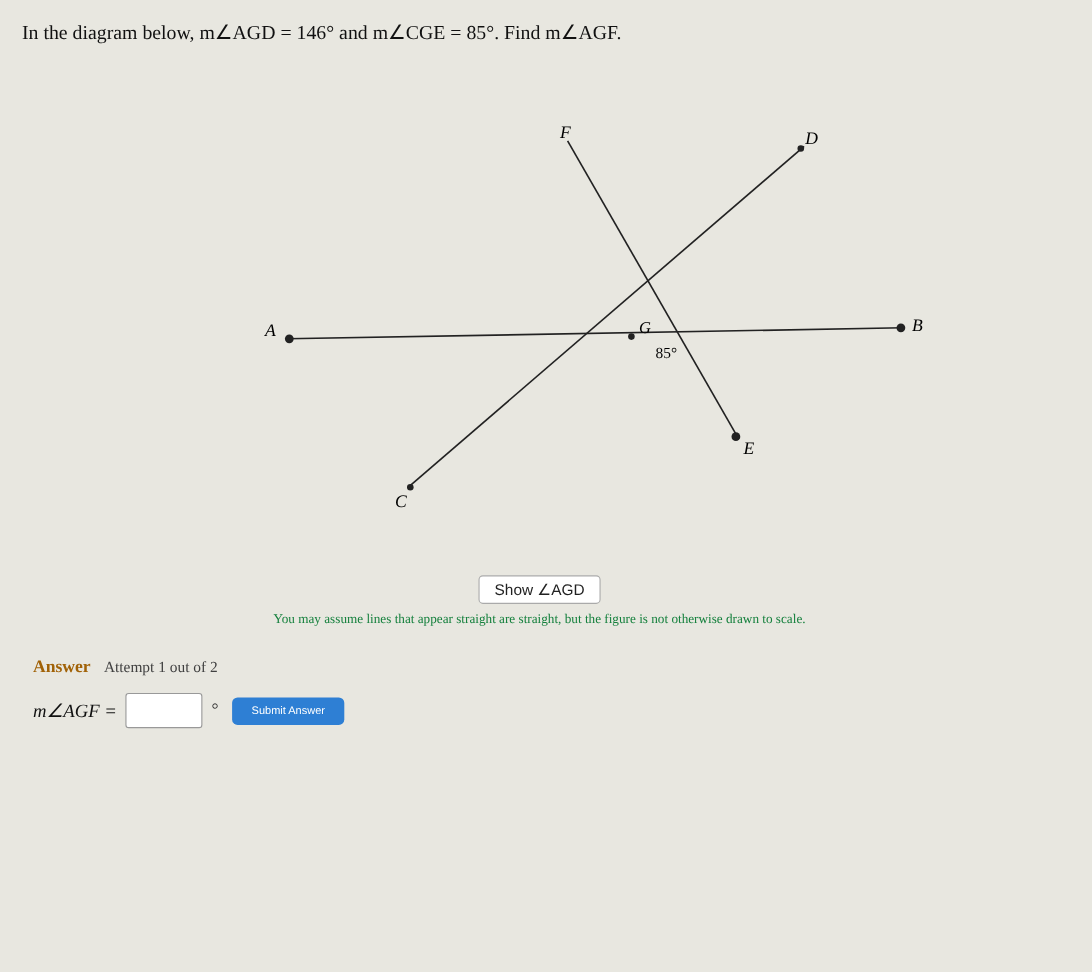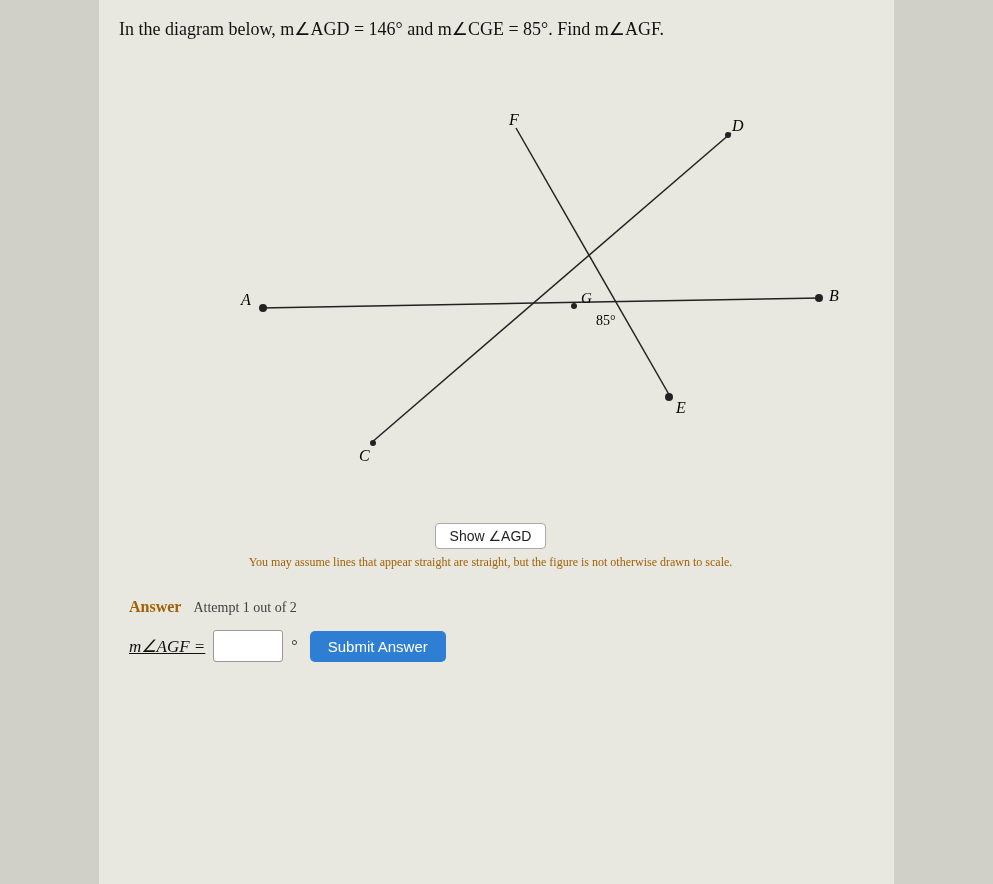--- a/index.html
+++ b/index.html
@@ -7,21 +7,21 @@
       background: #d0cfc8;
       font-family: 'Times New Roman', Times, serif;
       width: 993px;
       min-height: 884px;
       display: flex;
       flex-direction: column;
       align-items: center;
     }
     .page {
       background: #e8e7e0;
-      width: 795px;
+      width: 993px;
       min-height: 884px;
       padding: 16px 32px 30px 20px;
       position: relative;
     }
     .question-text {
       font-size: 18px;
       color: #111;
       margin-bottom: 10px;
       line-height: 1.5;
     }
@@ -47,21 +47,21 @@
       border: 1px solid #aaa;
       border-radius: 4px;
       padding: 4px 14px;
       font-size: 14px;
       font-family: Liberation Sans, sans-serif;
       cursor: pointer;
       color: #222;
     }
     .disclaimer {
       font-size: 12px;
-      color: #a16207;
+      color: #15803d;
       margin-top: 6px;
       max-width: 600px;
     }
     .answer-section {
       margin-top: 28px;
       padding-left: 10px;
     }
     .answer-label {
       font-size: 16px;
       font-weight: bold;
@@ -78,21 +78,20 @@
       display: flex;
       align-items: center;
       margin-top: 14px;
       gap: 8px;
     }
     .angle-label {
       font-size: 17px;
       font-style: italic;
       color: #111;
       white-space: nowrap;
-      text-decoration: underline;
     }
     .answer-input {
       width: 70px;
       height: 32px;
       border: 1.5px solid #999;
       border-radius: 3px;
       background: #fff;
       font-size: 15px;
       text-align: center;
       outline: none;
@@ -100,21 +99,21 @@
     .degree-symbol {
       font-size: 16px;
       color: #333;
     }
     .submit-btn {
       background: #2e7fd4;
       color: #fff;
       border: none;
       border-radius: 5px;
       padding: 7px 18px;
-      font-size: 15px;
+      font-size: 10px;
       cursor: pointer;
       font-family: Arial, sans-serif;
       margin-left: 4px;
     }
   </style>
 </head>
 <body>
 
 <div class="page">
   <div class="question-text">

